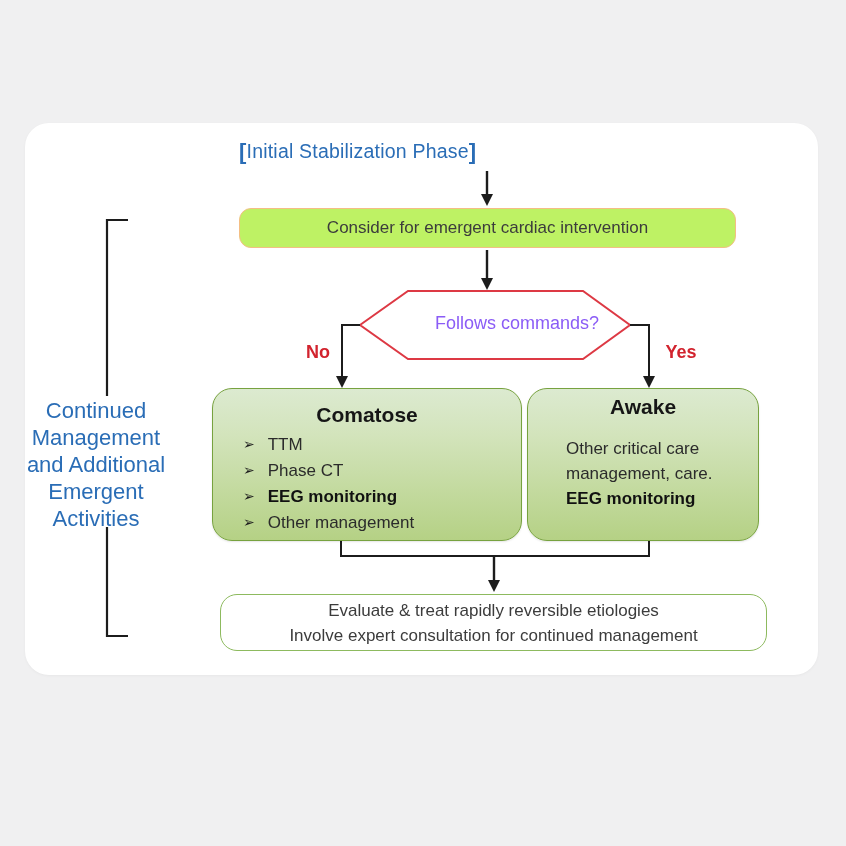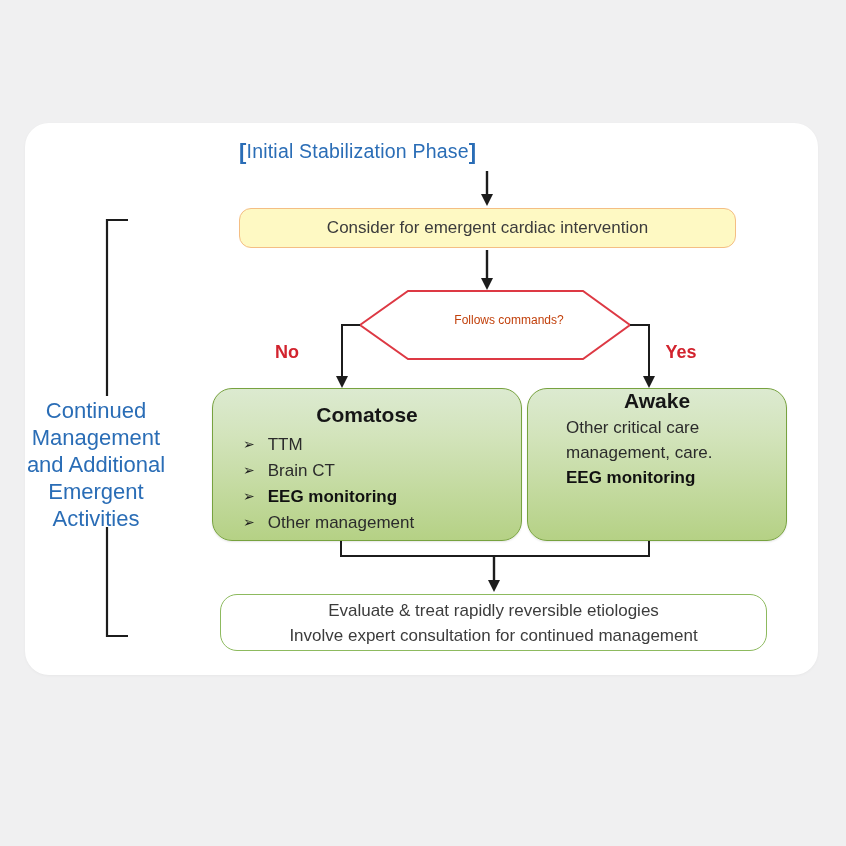--- a/index.html
+++ b/index.html
@@ -21,62 +21,62 @@
 
   .title{
     left:239px;top:138px;width:497px;text-align:left;
     color:#2a6db6;font-size:19.5px;letter-spacing:.2px;
     white-space:nowrap;
   }
   .title .bracket{font-weight:700;font-size:22px;position:relative;top:1px;}
 
   .box-cardiac{
     left:239px;top:208px;width:497px;height:40px;
-    background:#fef9c3;border:1.5px solid #f4be84;border-radius:12px;
+    background:#bef264;border:1.5px solid #f4be84;border-radius:12px;
     display:flex;align-items:center;justify-content:center;
     font-size:17px;color:#3c3c3c;box-sizing:border-box;
   }
 
   .hex-label{
-    left:384px;top:313px;width:250px;text-align:center;
-    font-size:12px;color:#c2410c;white-space:nowrap;
+    left:392px;top:313px;width:250px;text-align:center;
+    font-size:18px;color:#8b5cf6;white-space:nowrap;
   }
 
   .label-no,.label-yes{
     top:342px;width:50px;text-align:center;
     color:#d2232e;font-weight:700;font-size:18px;
   }
-  .label-no{left:262px;}
+  .label-no{left:280px;text-align:right;}
   .label-yes{left:656px;}
 
   .green-box{
     top:388px;height:153px;box-sizing:border-box;
     background:linear-gradient(180deg,#dcead0 0%,#d3e4bc 30%,#b5d185 100%);
     border:1.5px solid #77a23f;border-radius:20px;
     box-shadow:0 1px 2px rgba(0,0,0,0.10);
   }
   .box-comatose{left:212px;width:310px;padding-top:14px;}
-  .box-awake{left:527px;width:260px;padding-top:0;}
+  .box-awake{left:527px;width:232px;padding-top:6px;}
   .green-box .box-title{
     text-align:center;font-weight:700;font-size:21px;color:#161616;
     line-height:24px;
   }
   .bullet-list{margin-top:5px;}
   .list-row{
     display:flex;align-items:baseline;
     padding-left:30px;font-size:17px;color:#2b2b2b;line-height:25px;
     white-space:nowrap;
   }
   .list-row .bullet{
     font-family:"DejaVu Sans",sans-serif;
     font-size:14px;margin-right:13px;color:#1d1d1d;position:relative;top:-1px;
   }
   .list-row.bold .item-text{font-weight:700;color:#111;}
   .awake-text{
-    margin-top:2px;padding-left:38px;
+    margin-top:17px;padding-left:38px;
     font-size:17px;color:#2b2b2b;line-height:25px;white-space:nowrap;
   }
   .awake-text .bold{font-weight:700;color:#111;}
 
   .box-evaluate{
     left:220px;top:594px;width:547px;height:57px;box-sizing:border-box;
     background:#ffffff;border:1.5px solid #8dba5e;border-radius:17px;
     display:flex;flex-direction:column;align-items:center;justify-content:center;
     font-size:17px;color:#3c3c3c;line-height:25px;text-align:right;
     white-space:nowrap;
@@ -135,21 +135,21 @@
 
   <div class="abs green-box box-comatose">
     <div class="box-title">Comatose</div>
     <div class="bullet-list">
       <div class="list-row">
         <span class="bullet">➢</span>
         <span class="item-text">TTM</span>
       </div>
       <div class="list-row">
         <span class="bullet">➢</span>
-        <span class="item-text">Brain CT</span>
+        <span class="item-text">Phase CT</span>
       </div>
       <div class="list-row bold">
         <span class="bullet">➢</span>
         <span class="item-text">EEG monitoring</span>
       </div>
       <div class="list-row">
         <span class="bullet">➢</span>
         <span class="item-text">Other management</span>
       </div>
     </div>

